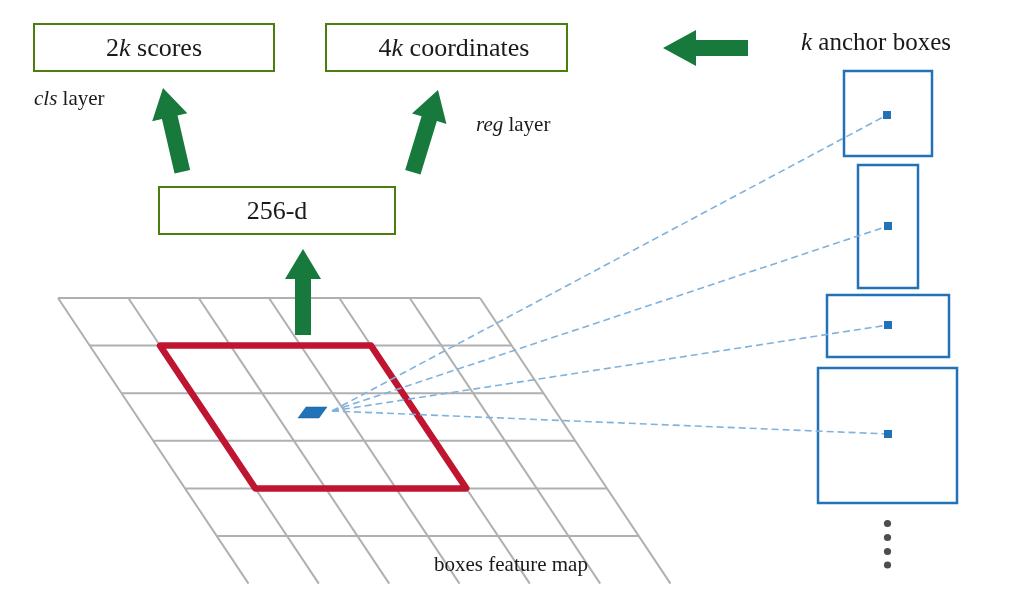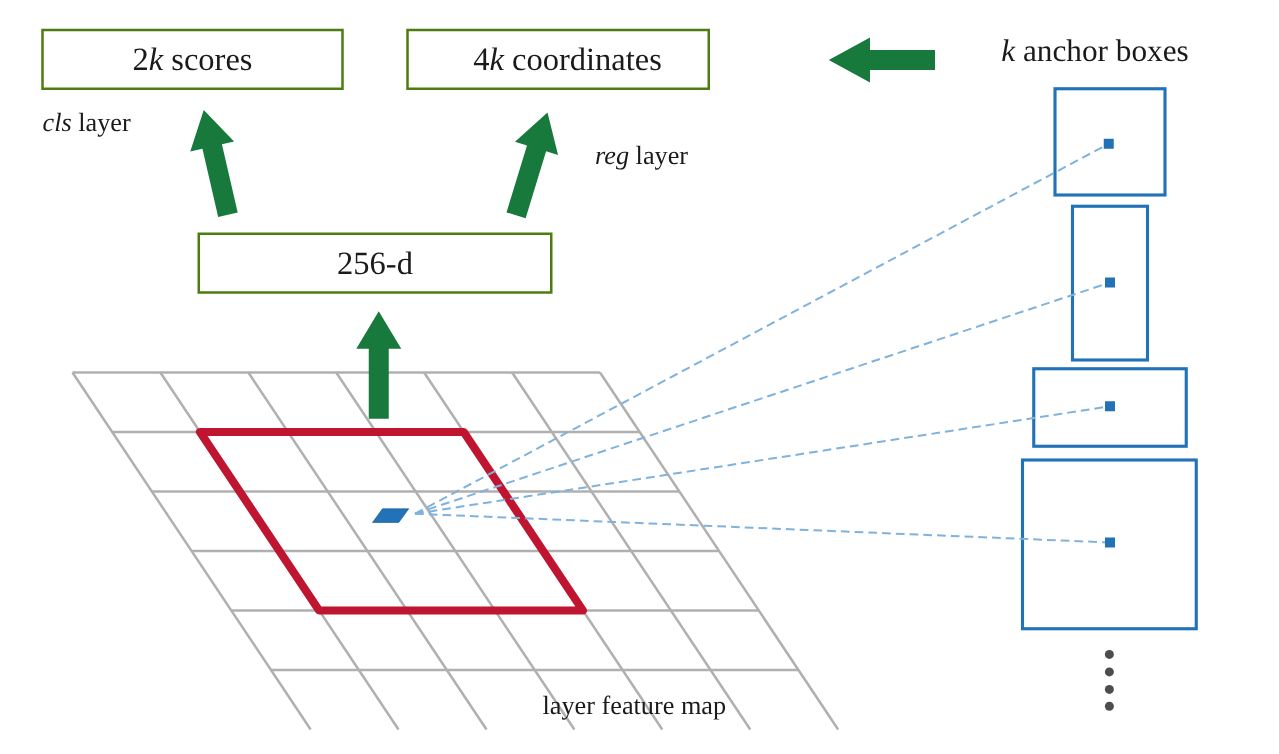--- a/index.html
+++ b/index.html
@@ -90,25 +90,25 @@
       <circle cx="887.5" cy="537.5" r="3.6"></circle>
       <circle cx="887.5" cy="551.5" r="3.6"></circle>
       <circle cx="887.5" cy="565" r="3.6"></circle>
     </g>
   </svg>
 
   <div class="box" style="left:33px;top:23px;width:242px;height:49px;"><span><span>2</span><span class="em">k</span><span> scores</span></span></div>
 
   <div class="box" style="left:325px;top:23px;width:243px;height:49px;padding-left:15px;"><span><span>4</span><span class="em">k</span><span> coordinates</span></span></div>
 
-  <div class="box" style="left:158px;top:186px;width:284px;height:49px;"><span>256-d</span></div>
+  <div class="box" style="left:158px;top:186px;width:238px;height:49px;"><span>256-d</span></div>
 
   <div class="lbl" style="left:34px;top:87px;"><span class="em">cls</span><span> layer</span></div>
 
   <div class="lbl" style="left:476px;top:89px;margin-top:24px;"><span class="em">reg</span><span> layer</span></div>
 
   <div class="lbl sm" style="left:801px;top:28px;"><span class="em">k</span><span> anchor boxes</span></div>
 
 
 
-  <div class="lbl" style="left:434px;top:553px;">layer feature map</div>
+  <div class="lbl" style="left:434px;top:553px;">boxes feature map</div>
 
 </div>
 
 </body></html>

